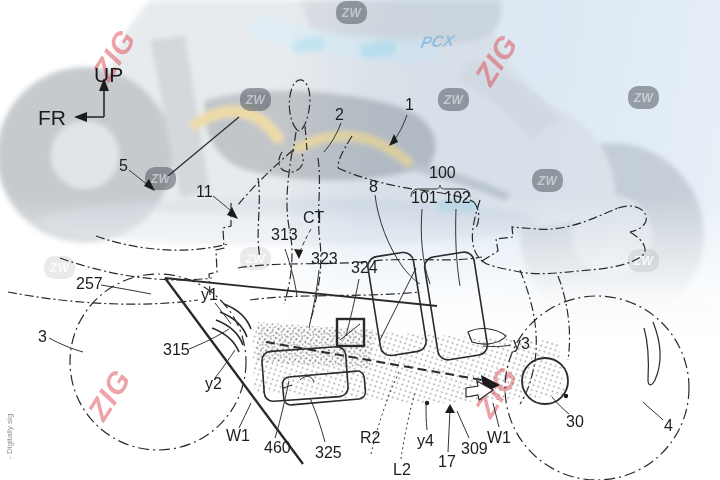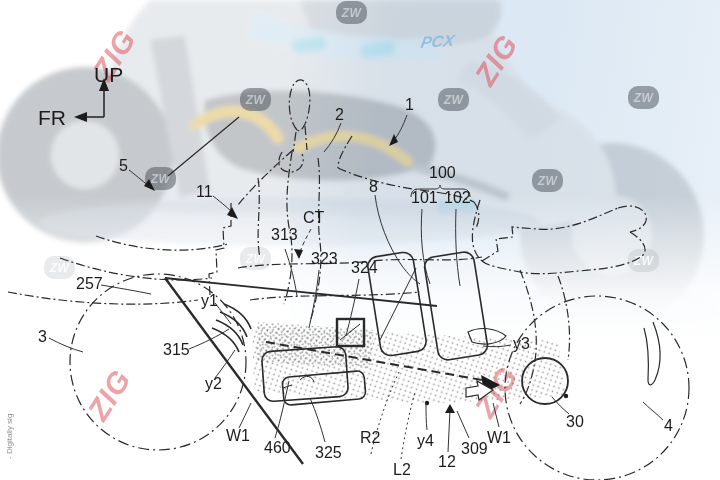--- a/index.html
+++ b/index.html
@@ -217,30 +217,30 @@
   <div class="lbl" style="left:405px;top:97px">1</div>
   <div class="lbl" style="left:369px;top:179px">8</div>
   <div class="lbl" style="left:429px;top:165px">100</div>
   <div class="lbl" style="left:411px;top:190px">101</div>
   <div class="lbl" style="left:444px;top:190px">102</div>
   <div class="lbl" style="left:303px;top:210px">CT</div>
   <div class="lbl" style="left:271px;top:227px">313</div>
   <div class="lbl" style="left:311px;top:251px">323</div>
   <div class="lbl" style="left:351px;top:260px">324</div>
   <div class="lbl" style="left:76px;top:276px">257</div>
-  <div class="lbl" style="left:201px;top:293px">y1</div>
+  <div class="lbl" style="left:201px;top:287px">y1</div>
   <div class="lbl" style="left:38px;top:329px">3</div>
   <div class="lbl" style="left:163px;top:342px">315</div>
   <div class="lbl" style="left:205px;top:376px">y2</div>
   <div class="lbl" style="left:226px;top:428px">W1</div>
   <div class="lbl" style="left:264px;top:440px">460</div>
   <div class="lbl" style="left:315px;top:445px">325</div>
   <div class="lbl" style="left:360px;top:430px">R2</div>
   <div class="lbl" style="left:393px;top:462px">L2</div>
   <div class="lbl" style="left:417px;top:433px">y4</div>
-  <div class="lbl" style="left:438px;top:454px">12</div>
+  <div class="lbl" style="left:438px;top:454px">17</div>
   <div class="lbl" style="left:461px;top:441px">309</div>
   <div class="lbl" style="left:513px;top:336px">y3</div>
   <div class="lbl" style="left:487px;top:430px">W1</div>
   <div class="lbl" style="left:566px;top:414px">30</div>
   <div class="lbl" style="left:664px;top:418px">4</div>
 
 </div>
 
 </body></html>

